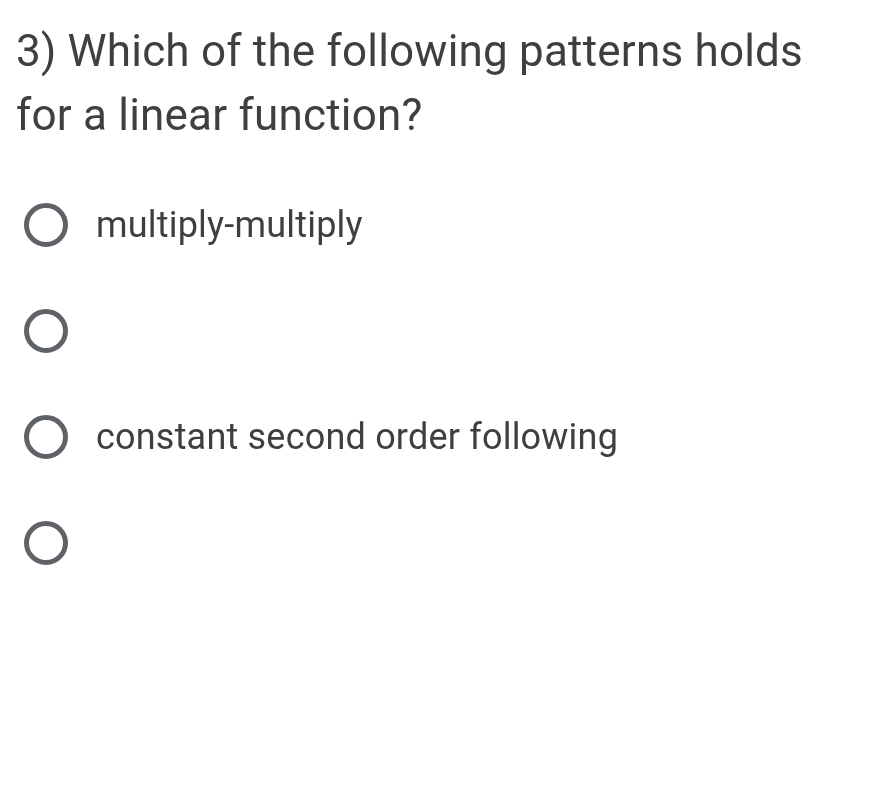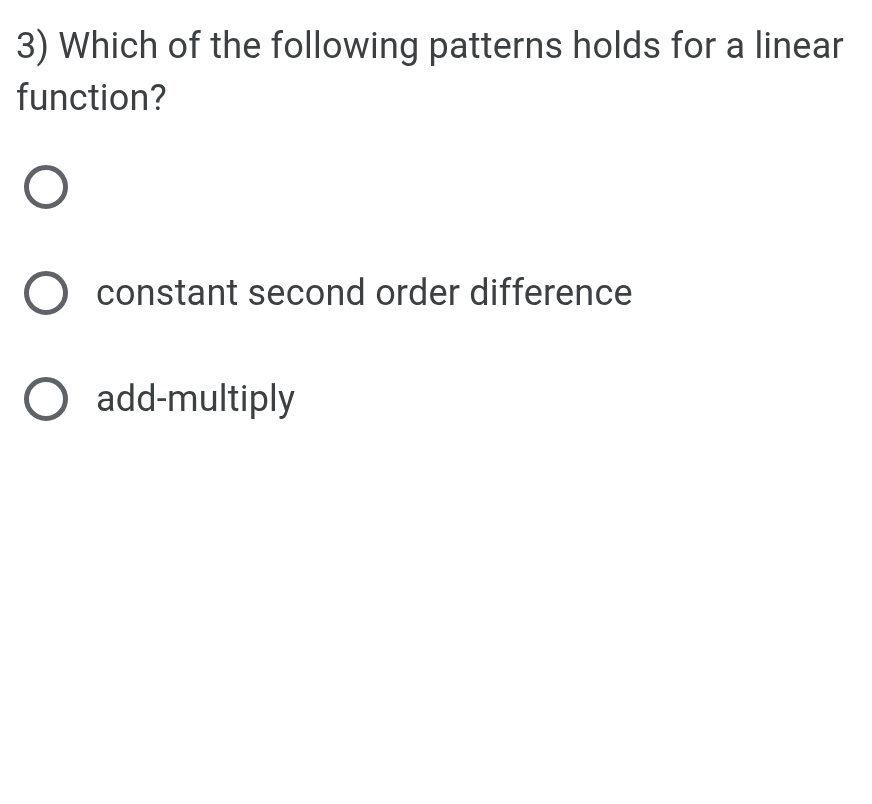--- a/index.html
+++ b/index.html
@@ -9,25 +9,25 @@
     }
     body {
       font-family: Roboto, Arial, sans-serif;
       background: #ffffff;
       width: 872px;
       height: 804px;
       padding: 20px 16px;
       color: #202124;
     }
     .question-text {
-      font-size: 36px;
+      font-size: 44px;
       line-height: 1.45;
       letter-spacing: 0.2px;
       color: #3c4043;
-      margin-bottom: 41px;
+      margin-bottom: 55px;
     }
     .options {
       display: flex;
       flex-direction: column;
       gap: 62px;
       padding-left: 8px;
     }
     .option {
       display: flex;
       align-items: center;
@@ -51,22 +51,25 @@
     }
   </style>
 </head>
 <body>
 
 <div class="question-text">3) Which of the following patterns holds for a linear function?</div>
 
 <div class="options">
   <div class="option">
     <div class="radio-outer"></div>
+    <div class="option-label">multiply-multiply</div>
   </div>
   <div class="option">
     <div class="radio-outer"></div>
-    <div class="option-label">constant second order difference</div>
   </div>
   <div class="option">
     <div class="radio-outer"></div>
-    <div class="option-label">add-multiply</div>
+    <div class="option-label">constant second order following</div>
+  </div>
+  <div class="option">
+    <div class="radio-outer"></div>
   </div>
 </div>
 
 </body></html>

